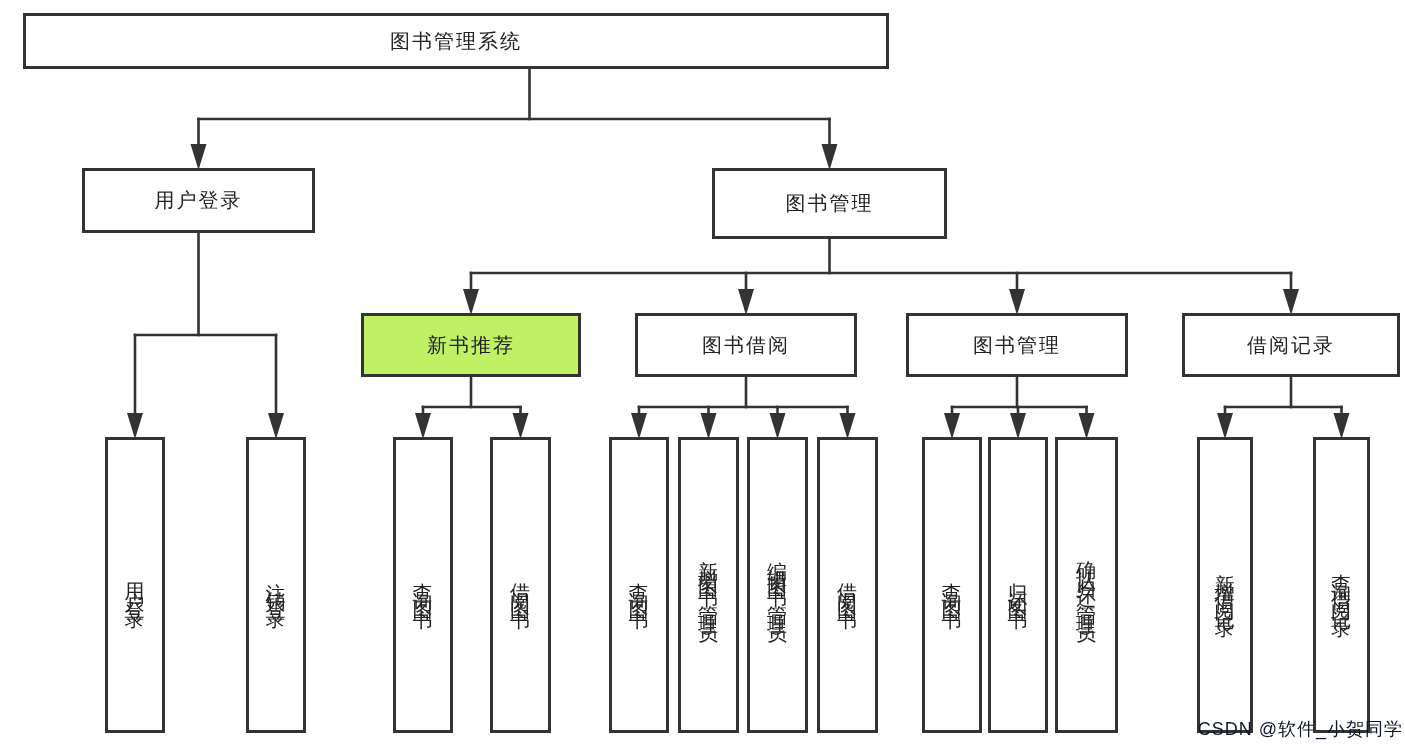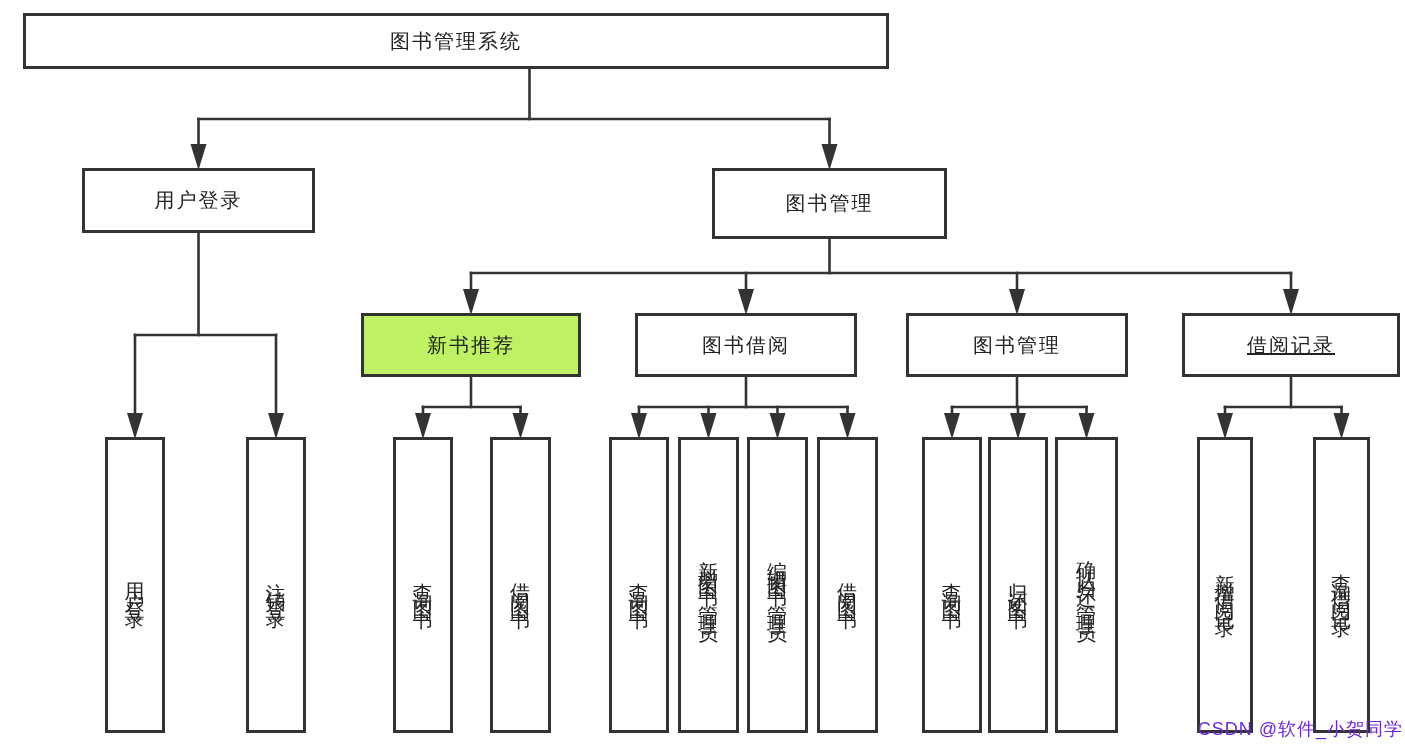--- a/index.html
+++ b/index.html
@@ -103,41 +103,41 @@
       <line x1="1086.5" y1="407" x2="1086.5" y2="417" stroke="#333333" stroke-width="2.6" stroke-linecap="square"></line>
       <polygon points="1078.5,413 1094.5,413 1086.5,439" fill="#333333"></polygon>
       <line x1="1291" y1="377" x2="1291" y2="407" stroke="#333333" stroke-width="2.6" stroke-linecap="square"></line>
       <line x1="1225" y1="407" x2="1341.5" y2="407" stroke="#333333" stroke-width="2.6" stroke-linecap="square"></line>
       <line x1="1225" y1="407" x2="1225" y2="417" stroke="#333333" stroke-width="2.6" stroke-linecap="square"></line>
       <polygon points="1217,413 1233,413 1225,439" fill="#333333"></polygon>
       <line x1="1341.5" y1="407" x2="1341.5" y2="417" stroke="#333333" stroke-width="2.6" stroke-linecap="square"></line>
       <polygon points="1333.5,413 1349.5,413 1341.5,439" fill="#333333"></polygon>
     </svg>
 
-  <div id="watermark" style="color: #6d28d9;">CSDN @软件_小贺同学</div>
+  <div id="watermark" style="color: #0f172a;">CSDN @软件_小贺同学</div>
 <div class="node h" style="left: 23px; top: 13px; width: 866px; height: 56px; border-color: rgb(51, 51, 51); background: rgb(255, 255, 255);">
       <span class="label" style="color: rgb(34, 34, 34);">图书管理系统</span>
     </div>
     <div class="node h" style="left: 82px; top: 168px; width: 233px; height: 65px; border-color: rgb(51, 51, 51); background: rgb(255, 255, 255);">
       <span class="label" style="color: rgb(34, 34, 34);">用户登录</span>
     </div>
     <div class="node h" style="left: 712px; top: 168px; width: 235px; height: 71px; border-color: rgb(51, 51, 51); background: rgb(255, 255, 255);">
       <span class="label" style="color: rgb(34, 34, 34);">图书管理</span>
     </div>
     <div class="node h" style="left: 361px; top: 313px; width: 220px; height: 64px; border-color: rgb(51, 51, 51); background: #bef264;">
       <span class="label" style="color: rgb(34, 34, 34);">新书推荐</span>
     </div>
     <div class="node h" style="left: 635px; top: 313px; width: 222px; height: 64px; border-color: rgb(51, 51, 51); background: rgb(255, 255, 255);">
       <span class="label" style="color: rgb(34, 34, 34);">图书借阅</span>
     </div>
     <div class="node h" style="left: 906px; top: 313px; width: 222px; height: 64px; border-color: rgb(51, 51, 51); background: rgb(255, 255, 255);">
       <span class="label" style="color: rgb(34, 34, 34);">图书管理</span>
     </div>
     <div class="node h" style="left: 1182px; top: 313px; width: 218px; height: 64px; border-color: rgb(51, 51, 51); background: rgb(255, 255, 255);">
-      <span class="label" style="color: rgb(34, 34, 34); text-decoration: underline;">借阅记录</span>
+      <span class="label" style="color: rgb(34, 34, 34);">借阅记录</span>
     </div>
     <div class="node v" style="left: 105px; top: 437px; width: 60px; height: 296px; border-color: rgb(51, 51, 51); background: rgb(255, 255, 255);">
       <span class="label" style="color: rgb(34, 34, 34);">用户登录</span>
     </div>
     <div class="node v" style="left: 246px; top: 437px; width: 60px; height: 296px; border-color: rgb(51, 51, 51); background: rgb(255, 255, 255);">
       <span class="label" style="color: rgb(34, 34, 34);">注销登录</span>
     </div>
     <div class="node v" style="left: 393px; top: 437px; width: 60px; height: 296px; border-color: rgb(51, 51, 51); background: rgb(255, 255, 255);">
       <span class="label" style="color: rgb(34, 34, 34);">查询图书</span>
     </div>

